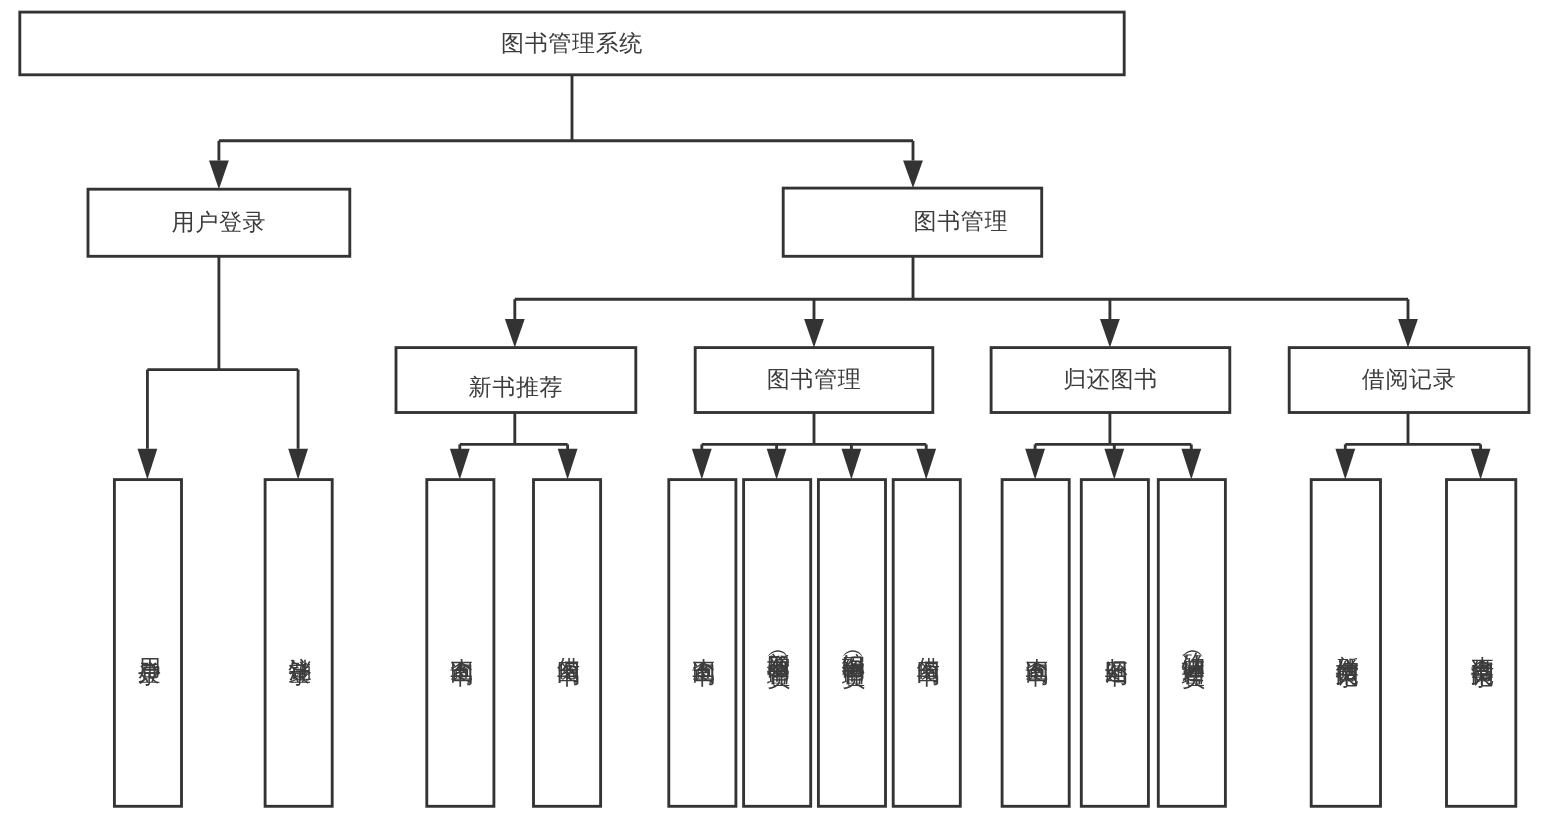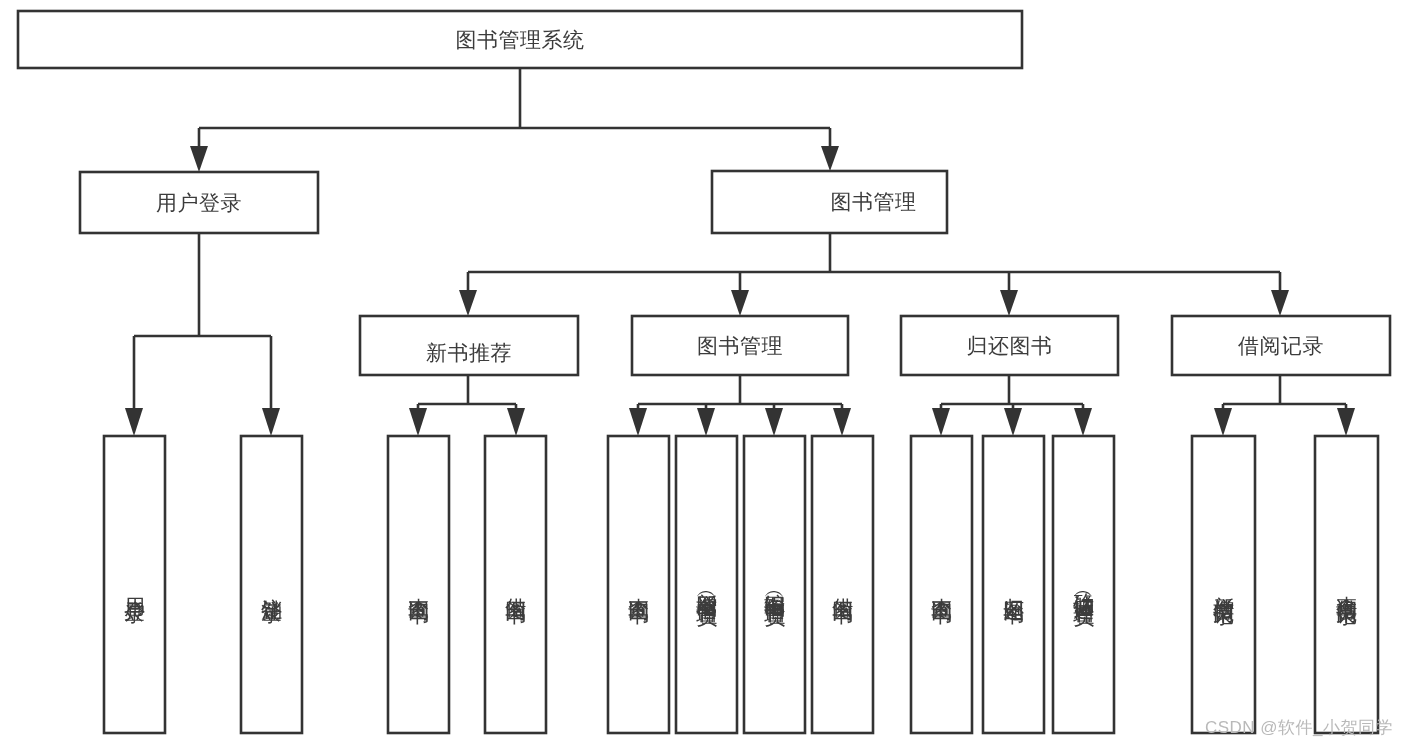--- a/index.html
+++ b/index.html
@@ -195,15 +195,14 @@
   <div class="node-label-v" style="left:744px; top:436px; width:61px; height:297px;">编辑图书（管理员）</div>
   <div class="node-label-v" style="left:812px; top:436px; width:61px; height:297px;">借阅图书</div>
 
   <div class="node-label-v" style="left:911px; top:436px; width:61px; height:297px;">查询图书</div>
   <div class="node-label-v" style="left:983px; top:436px; width:61px; height:297px;">归还图书</div>
   <div class="node-label-v" style="left:1053px; top:436px; width:61px; height:297px;">确认归还（管理员）</div>
 
   <div class="node-label-v" style="left:1192px; top:436px; width:63px; height:297px;">新增借阅记录</div>
   <div class="node-label-v" style="left:1315px; top:436px; width:63px; height:297px;">查询借阅记录</div>
 
-  <div class="watermark">CSDN @软件_小贺同学</div>
 
 </div>
 
 </body></html>

